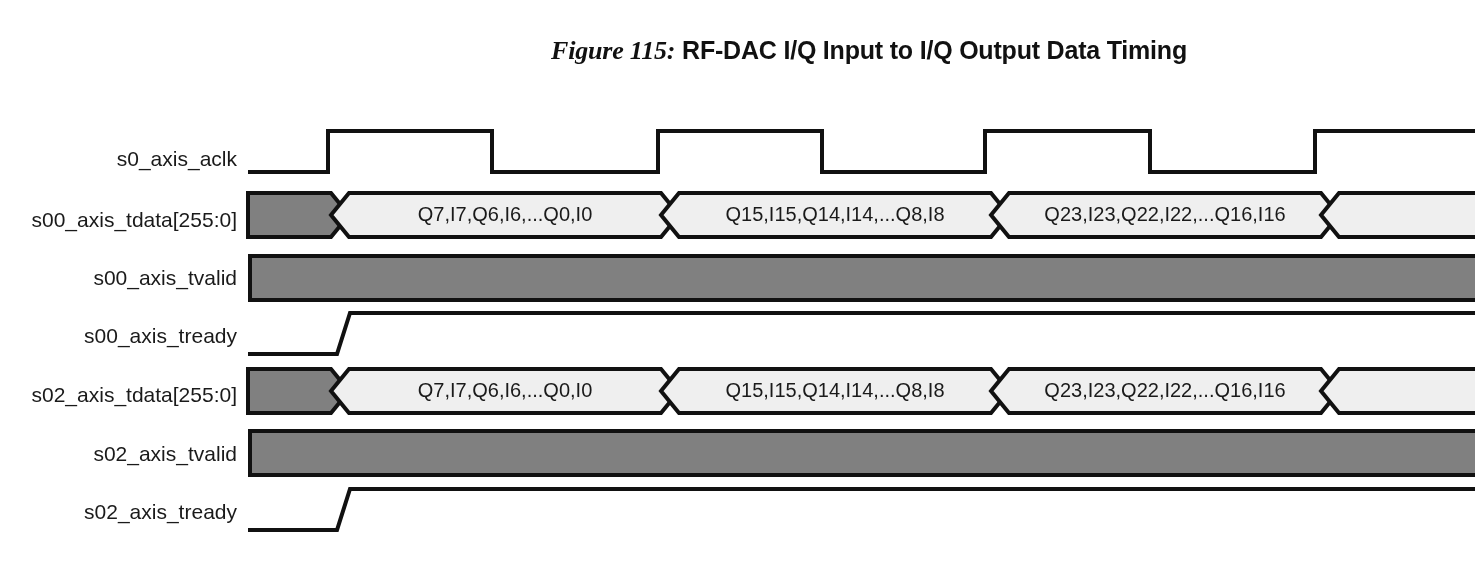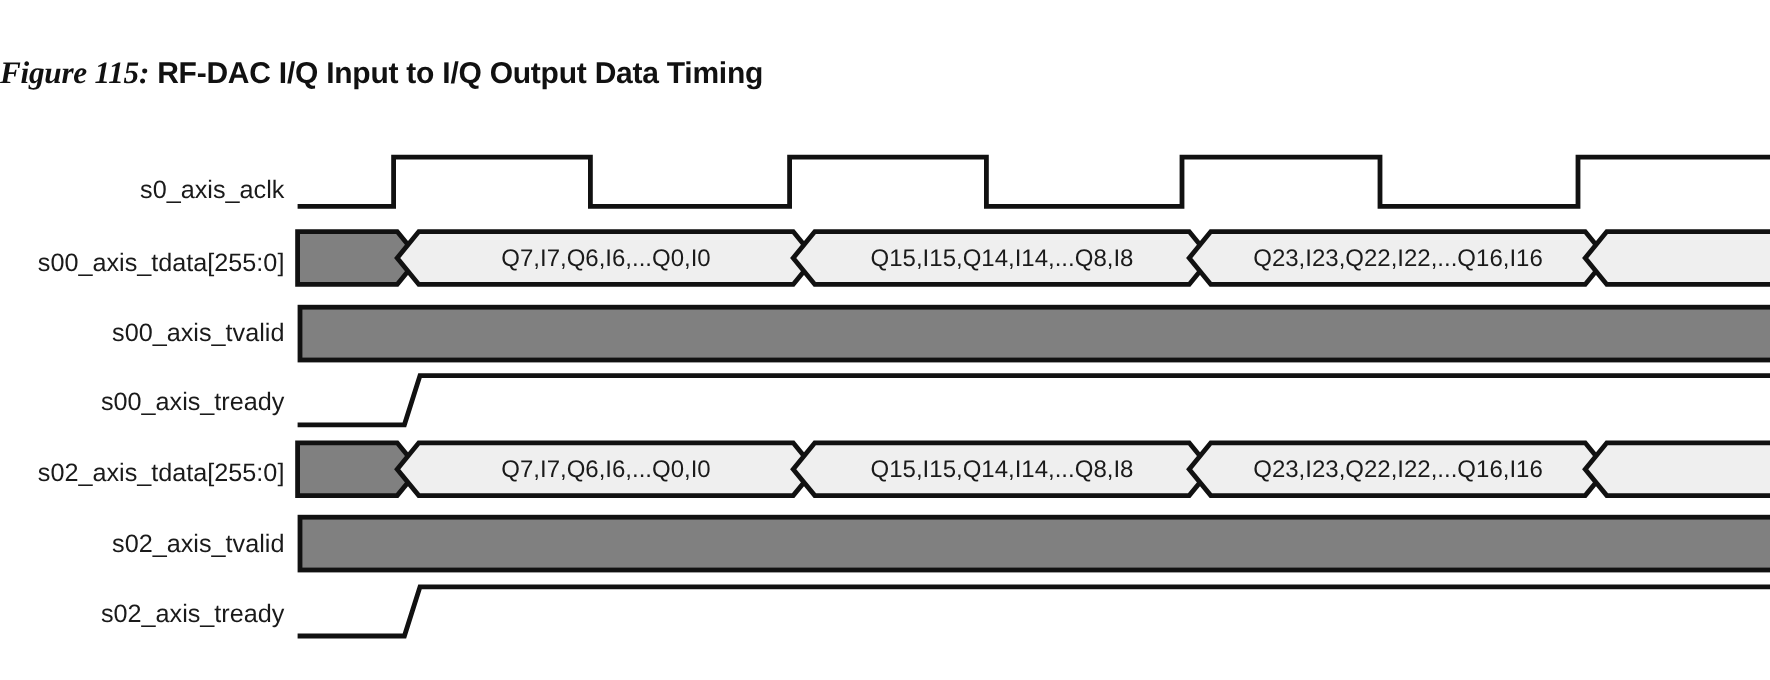--- a/index.html
+++ b/index.html
@@ -7,22 +7,22 @@
     width:1475px;height:567px;
     background:#ffffff;
     font-family:"Liberation Sans", sans-serif;
     overflow:hidden;
     position:relative;
   }
 
   
   #figure-title{
     position:absolute;
-    left:0; top:46px; width:1187px;
-    text-align:left;
+    left:0; top:36px; width:1187px;
+    text-align:right;
     white-space:nowrap;
     font-size:25px;
     color:#111111;
     letter-spacing:-0.2px;
   }
   #figure-title .fig-num{
     font-style:italic;
     font-weight:600;
     font-family:"Liberation Serif", serif;
     font-size:26px;

